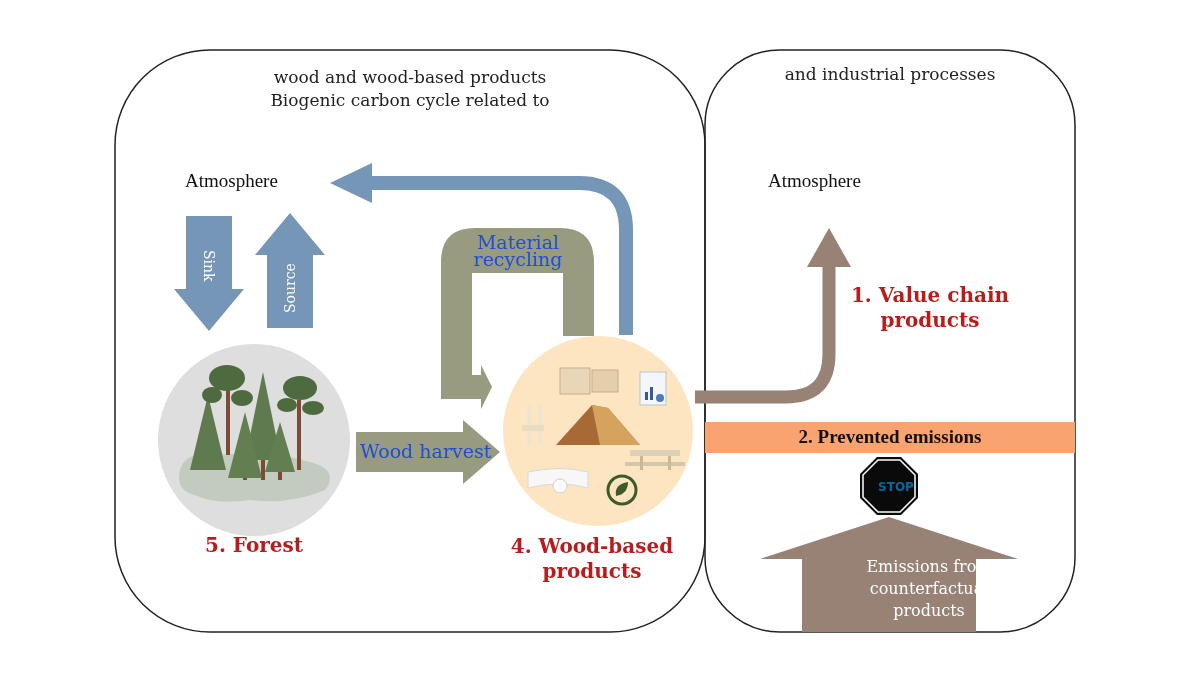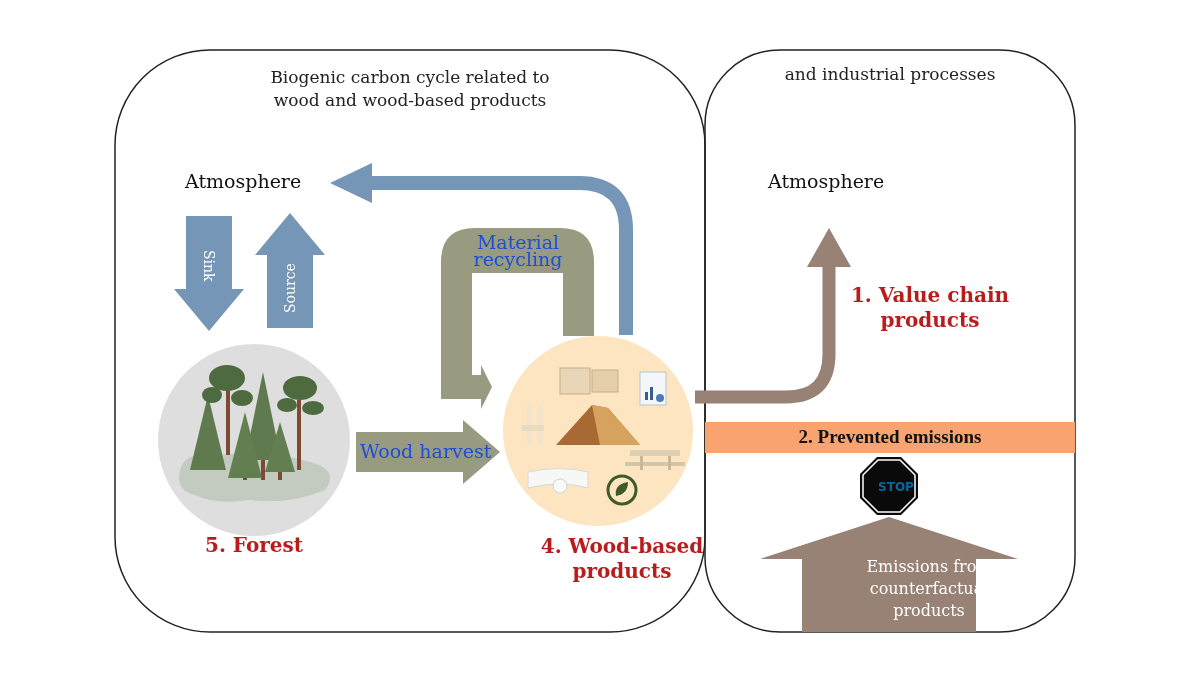--- a/index.html
+++ b/index.html
@@ -1,21 +1,21 @@
 <!DOCTYPE html>
 <html><head>
 <meta charset="utf-8">
 <style>
   html, body { margin: 0; padding: 0; background: #ffffff; }
   body { width: 1200px; height: 675px; position: relative; overflow: hidden;
          font-family: "DejaVu Serif", serif; color: #1a1a1a; }
   svg#diagram { position: absolute; left: 0; top: 0; }
   .t { position: absolute; text-align: center; white-space: nowrap; }
   .panel-title { font-size: 17px; line-height: 23px; color: #222; }
-  .atmo { font-size: 19px; color: #111; }
+  .atmo { font-size: 19px; color: #111; font-family: Liberation Serif, serif; }
   .node-label { font-weight: bold; font-size: 20px; line-height: 25px; color: #b91c1c; }
   .arrow-label { color: #1d4ed8; font-size: 19px; line-height: 17px; }
   .bar-label { font-weight: bold; font-size: 19px; color: #111; font-family: Liberation Serif, serif; }
   .cf-label { color: #ffffff; font-size: 16px; line-height: 22px; padding-left: 40px; }
   .vert { writing-mode: vertical-rl; color: #fff; font-size: 14px; }
 </style>
 </head>
 <body>
 
 <svg id="diagram" width="1200" height="675" viewBox="0 0 1200 675">
@@ -125,38 +125,38 @@
     <polygon points="877,457 901,457 918,474 918,498 901,515 877,515 860,498 860,474" fill="#0a0a0a"></polygon>
     <polygon points="878,460 900,460 915,475 915,497 900,512 878,512 863,497 863,475" fill="none" stroke="#ffffff" stroke-width="1.5"></polygon>
   </g>
 
   <g>
     <polygon points="889,517 1018,559 976,559 976,632 802,632 802,559 760,559" fill="#978275"></polygon>
   </g>
 </svg>
 
 <div class="t panel-title" style="left:215px; top:66px; width:390px;">
+  <div>wood and wood-based products</div>
   <div>Biogenic carbon cycle related to</div>
-  <div>wood and wood-based products</div>
 </div>
 <div class="t atmo" style="left:185px; top:170px;">Atmosphere</div>
 
 <div class="t vert" style="left:201px; top:236px; height:60px;">Sink</div>
 <div class="t vert" style="left:282px; top:255px; height:66px; transform: rotate(180deg);">Source</div>
 
 <div class="t arrow-label" style="left:468px; top:234px; width:100px;">
   <div>Material</div>
   <div>recycling</div>
 </div>
 
 <div class="t arrow-label" style="left:360px; top:443px; width:96px;">Wood harvest</div>
 
 <div class="t node-label" style="left:204px; top:533px; width:100px;">5. Forest</div>
 
-<div class="t node-label" style="left:532px; top:534px; width:180px;">
+<div class="t node-label" style="left:502px; top:534px; width:180px;">
   <div>4. Wood-based</div>
   <div>products</div>
 </div>
 
 <div class="t panel-title" style="left:730px; top:63px; width:320px;">
   <div>and industrial processes</div>
 </div>
 <div class="t atmo" style="left:768px; top:170px;">Atmosphere</div>
 
 <div class="t node-label" style="left:850px; top:283px; width:160px;">

